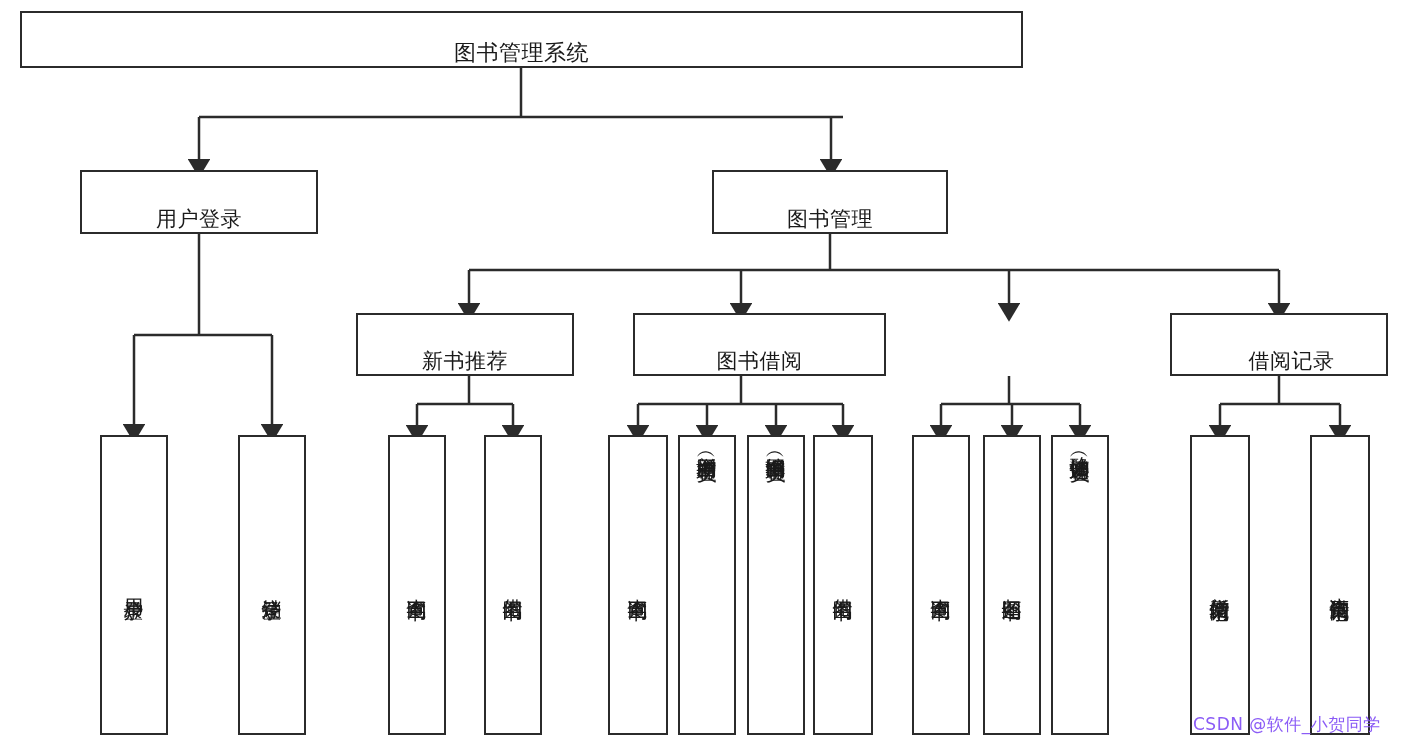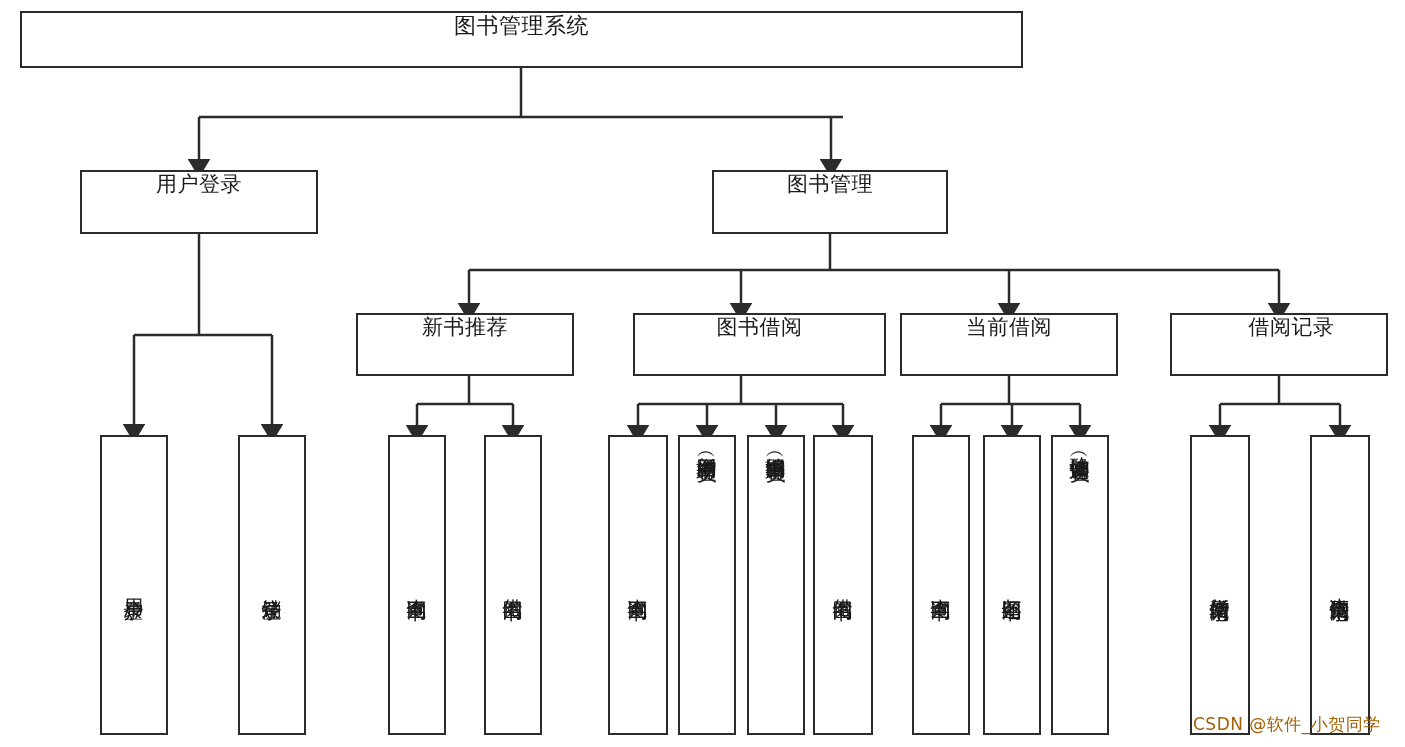--- a/index.html
+++ b/index.html
@@ -24,21 +24,21 @@
     width: 1405px;
     height: 747px;
     pointer-events: none;
   }
   .node {
     position: absolute;
     box-sizing: border-box;
     background: #ffffff;
     border: 2.5px solid #2b2b2b;
     display: flex;
-    align-items: flex-start;
+    align-items: flex-end;
     justify-content: center;
     color: #1a1a1a;
   }
   .node .label {
     font-size: 21px;
     line-height: 1.18;
     letter-spacing: 0.5px;
     white-space: nowrap;
   }
   .node.root .label { font-size: 22px; }
@@ -57,21 +57,21 @@
     white-space: nowrap;
     display: block;
   }
   .node.leaf.mid {
     align-items: center;
     padding-top: 0;
   }
   .watermark {
     position: absolute;
     font-size: 17px;
-    color: #a16207;
+    color: #8b5cf6;
     white-space: nowrap;
     letter-spacing: 0.5px;
   }
 </style>
 </head>
 <body>
 
 <div id="canvas">
 
   <svg class="edges" viewBox="0 0 1405 747" xmlns="http://www.w3.org/2000/svg">
@@ -132,23 +132,20 @@
   <div class="node level1" style="left:712px; top:170px; width:236px; height:64px;">
     <span class="label">图书管理</span>
   </div>
 
   <div class="node level2" style="left:356px; top:313px; width:218px; height:63px;">
     <span class="label">新书推荐</span>
   </div>
   <div class="node level2" style="left:633px; top:313px; width:253px; height:63px;">
     <span class="label">图书借阅</span>
   </div>
-  <div class="node level2" style="left:900px; top:313px; width:218px; height:63px;">
-    <span class="label">当前借阅</span>
-  </div>
   <div class="node level2" style="left:1170px; top:313px; width:218px; height:63px;padding-left:25px;">
     <span class="label">借阅记录</span>
   </div>
 
   <div class="node leaf mid" style="left:100px; top:435px; width:68px; height:300px;">
     <span class="label">用户登录</span>
   </div>
   <div class="node leaf mid" style="left:238px; top:435px; width:68px; height:300px;">
     <span class="label">注销登录</span>
   </div>

